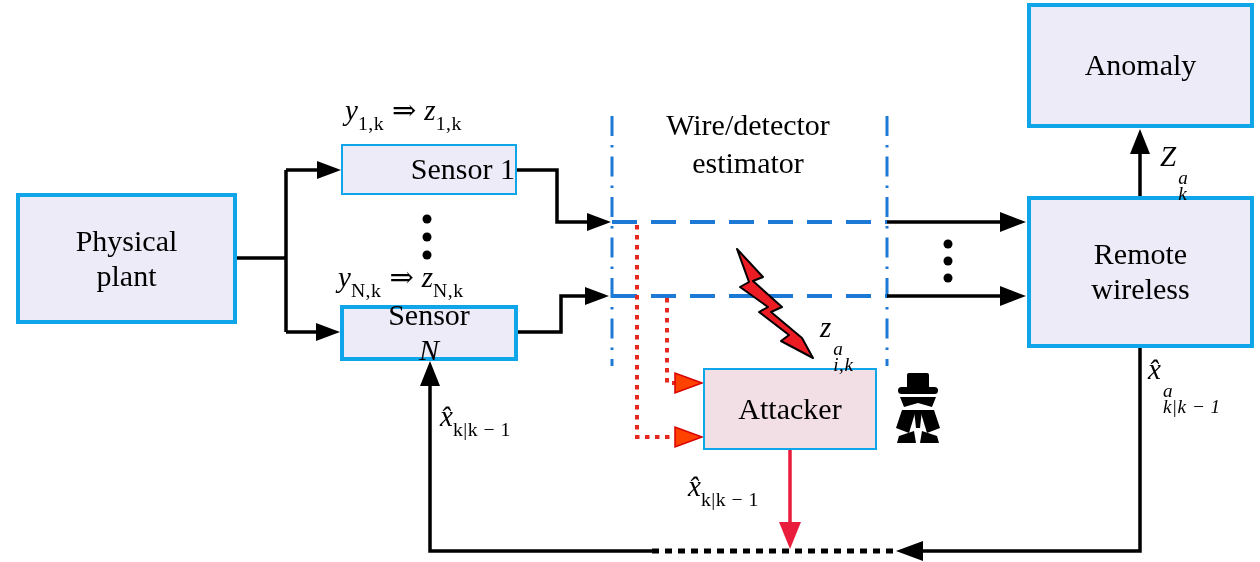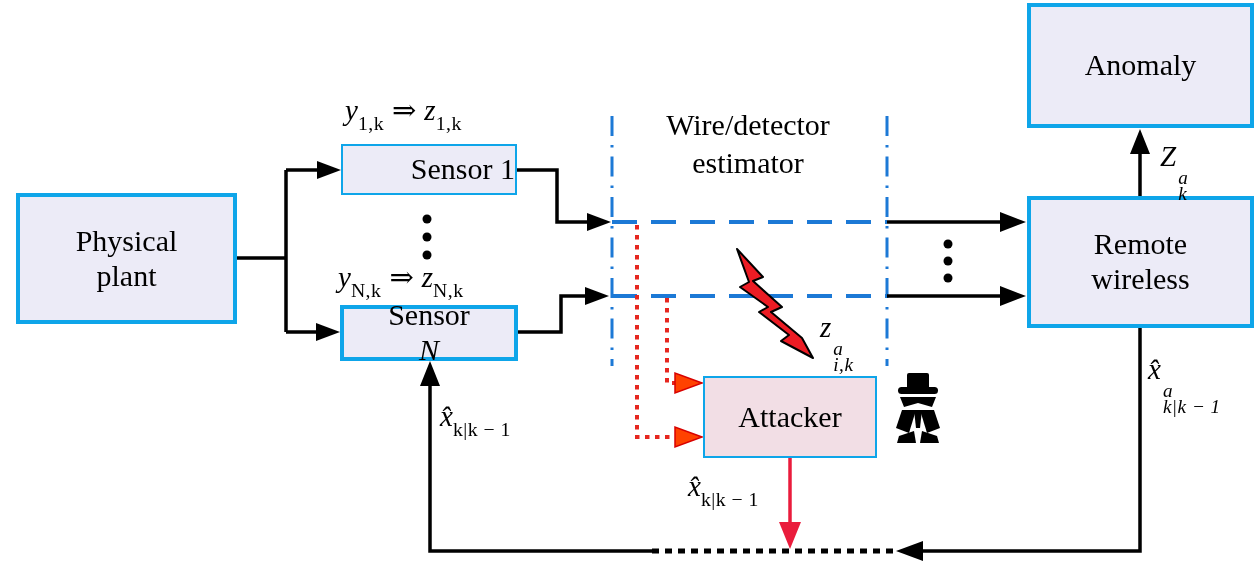--- a/index.html
+++ b/index.html
@@ -95,25 +95,25 @@
 
   <div class="box row" style="left:341px;top:144px;width:176px;height:51px;border-width:2px;justify-content:flex-end;">
     <span>Sensor 1</span>
   </div>
 
   <div class="box row" style="left:340px;top:305px;width:178px;height:56px;flex-direction:column;">
     <span>Sensor </span>
     <i>N</i>
   </div>
 
-  <div class="box row" style="left:703px;top:368px;width:174px;height:82px;background:#F2DEE5;border-width:2.5px;margin-top:8px;">
+  <div class="box row" style="left:703px;top:368px;width:174px;height:82px;background:#F2DEE5;border-width:2.5px;">
     <span>Attacker</span>
   </div>
 
-  <div class="box" style="left:1027px;top:196px;width:227px;height:132px;">
+  <div class="box" style="left:1027px;top:196px;width:227px;height:152px;">
     <span>Remote</span>
     <span>wireless</span>
   </div>
 
   <div class="box" style="left:1027px;top:3px;width:227px;height:125px;">
     <span>Anomaly</span>
   </div>
 
   <div class="netlabel" style="left:617px;top:106px;">
     <span>Wire/detector</span><br>

